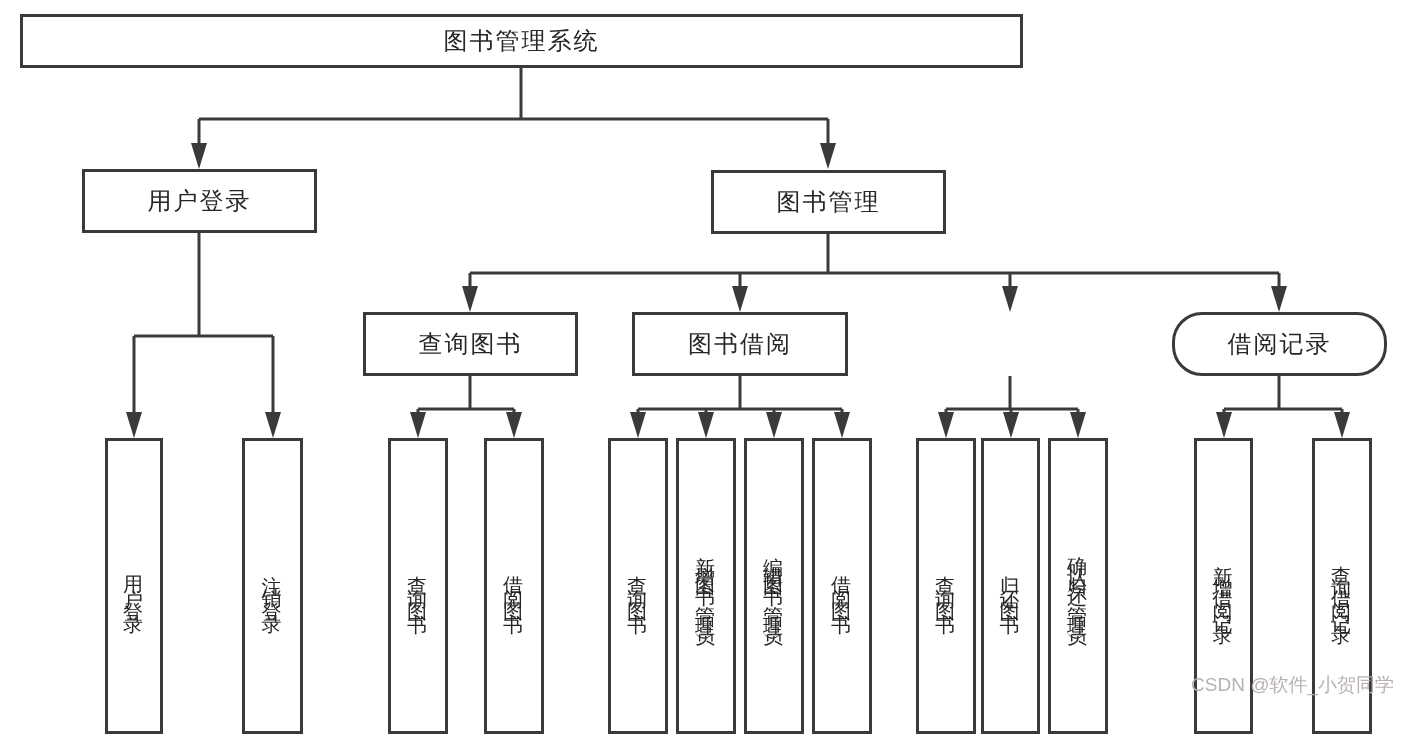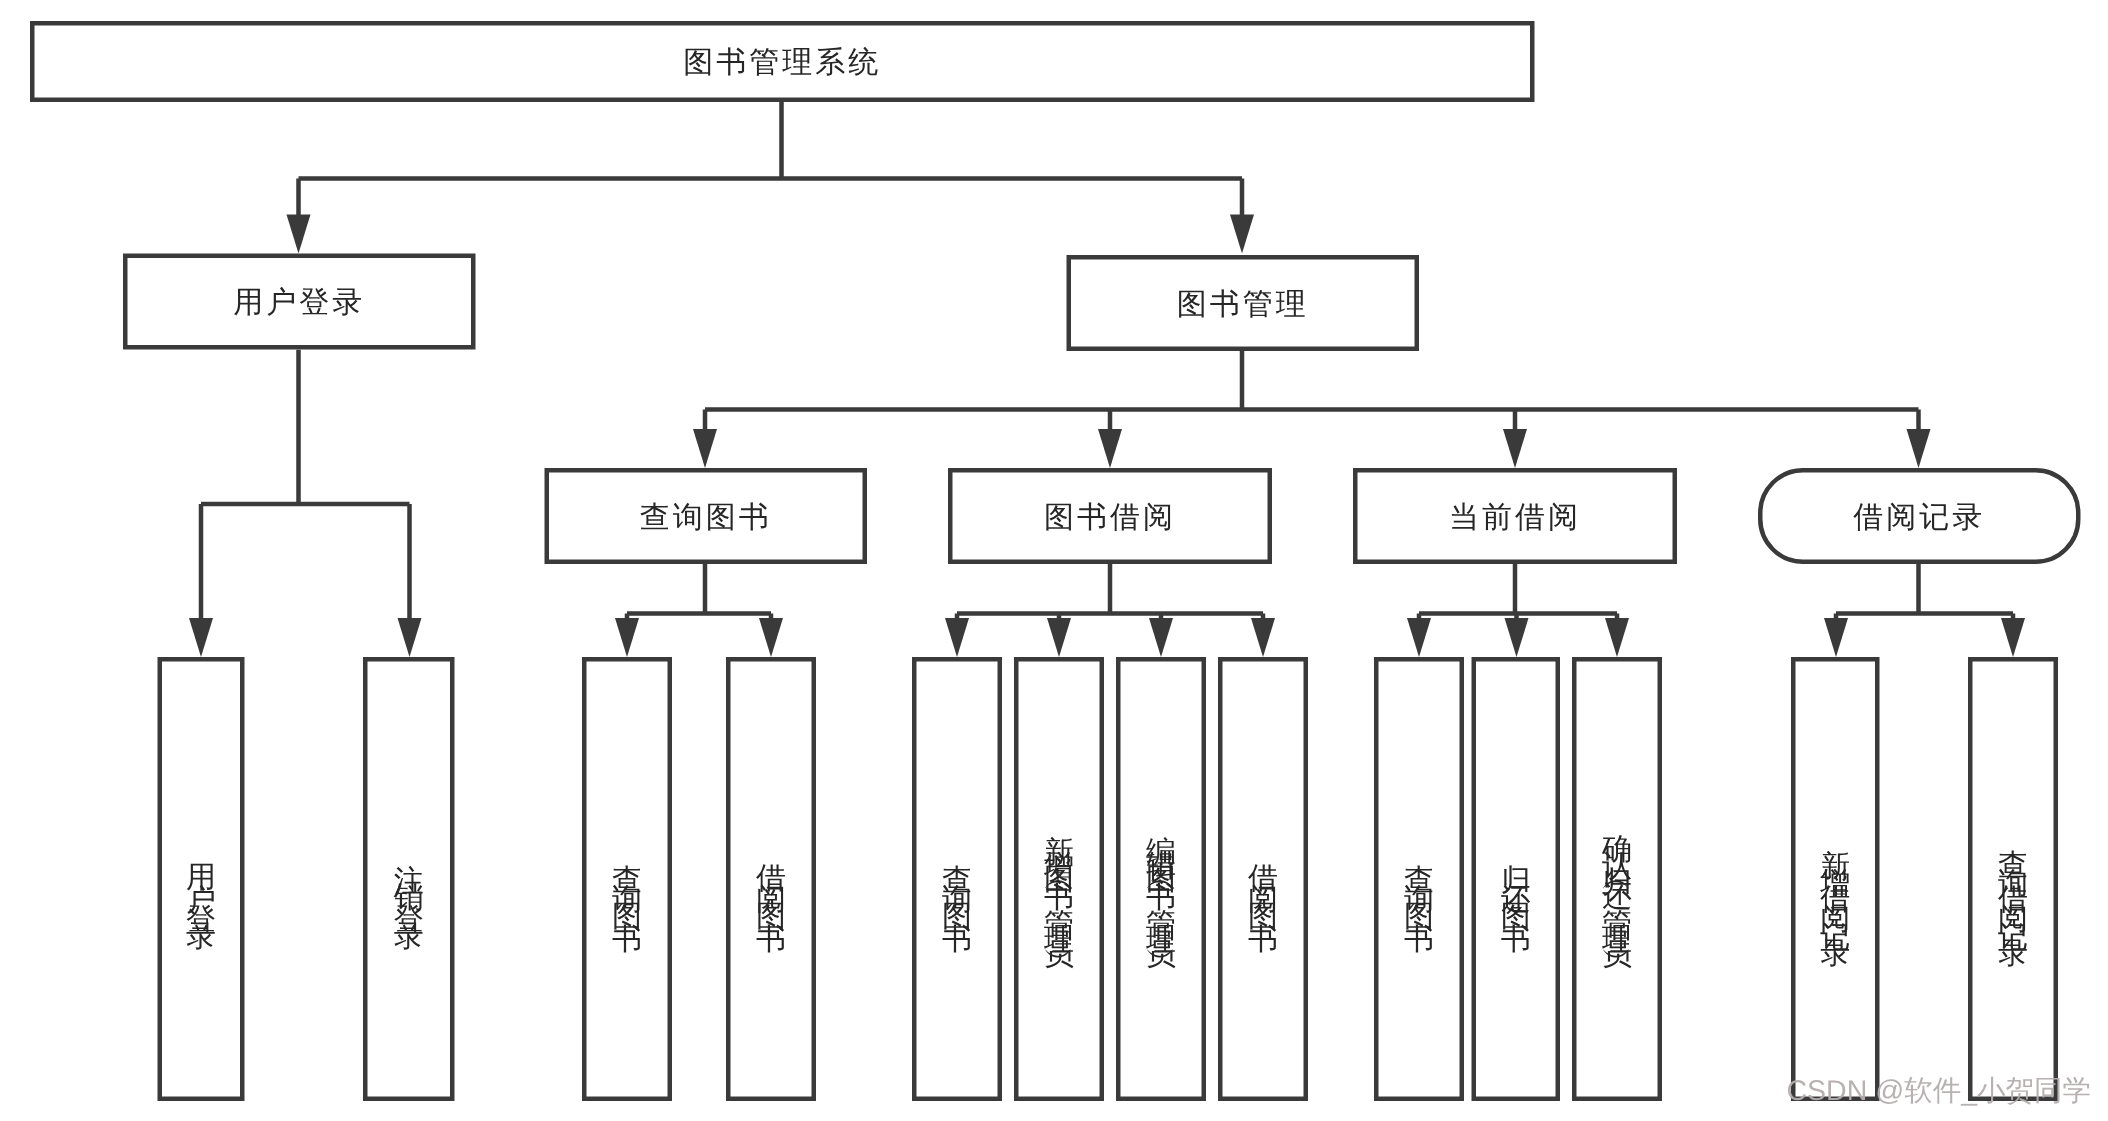--- a/index.html
+++ b/index.html
@@ -26,37 +26,37 @@
     position: absolute;
     box-sizing: border-box;
     border: 3px solid #3a3a3a;
     background: #ffffff;
     display: flex;
     align-items: center;
     justify-content: center;
     color: #262626;
   }
   .hlabel {
-    font-size: 20px;
+    font-size: 24px;
     letter-spacing: 2px;
     white-space: nowrap;
   }
   .vtext {
     writing-mode: vertical-rl;
     text-orientation: mixed;
     font-size: 20px;
     white-space: nowrap;
   }
   .v4 { letter-spacing: 13px; }
   .v6 { letter-spacing: 12px; }
   .v9 { letter-spacing: 10px; }
   .watermark {
     position: absolute;
     left: 1188px;
-    top: 714px;
+    top: 672px;
     width: 206px;
     font-size: 19px;
     color: #b5adad;
     opacity: 0.95;
     white-space: nowrap;
     z-index: 5;
     text-align: right;
   }
 </style>
 </head>
@@ -114,23 +114,20 @@
   <div class="box" style="left:711px; top:170px; width:235px; height:64px;">
     <span class="hlabel">图书管理</span>
   </div>
 
   <div class="box" style="left:363px; top:312px; width:215px; height:64px;">
     <span class="hlabel">查询图书</span>
   </div>
   <div class="box" style="left:632px; top:312px; width:216px; height:64px;">
     <span class="hlabel">图书借阅</span>
   </div>
-  <div class="box" style="left:902px; top:312px; width:216px; height:64px;">
-    <span class="hlabel">当前借阅</span>
-  </div>
   <div class="box" style="left:1172px; top:312px; width:215px; height:64px;border-radius:30px;">
     <span class="hlabel">借阅记录</span>
   </div>
 
   <div class="box" style="left:105px; top:438px; width:58px; height:296px;">
     <span class="vtext v4">用户登录</span>
   </div>
   <div class="box" style="left:242px; top:438px; width:61px; height:296px;">
     <span class="vtext v4">注销登录</span>
   </div>

